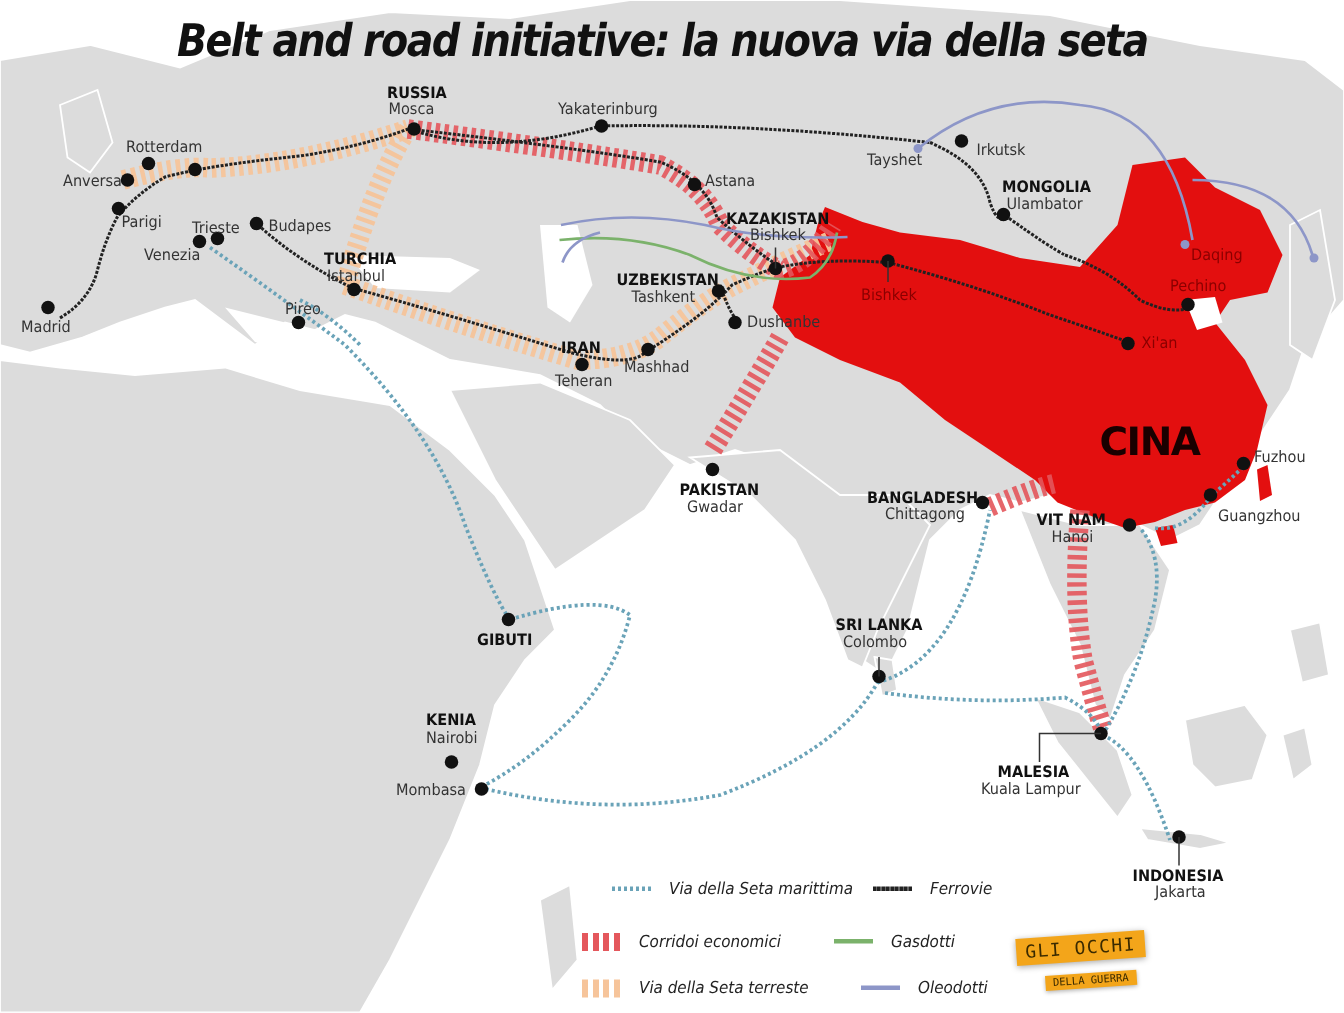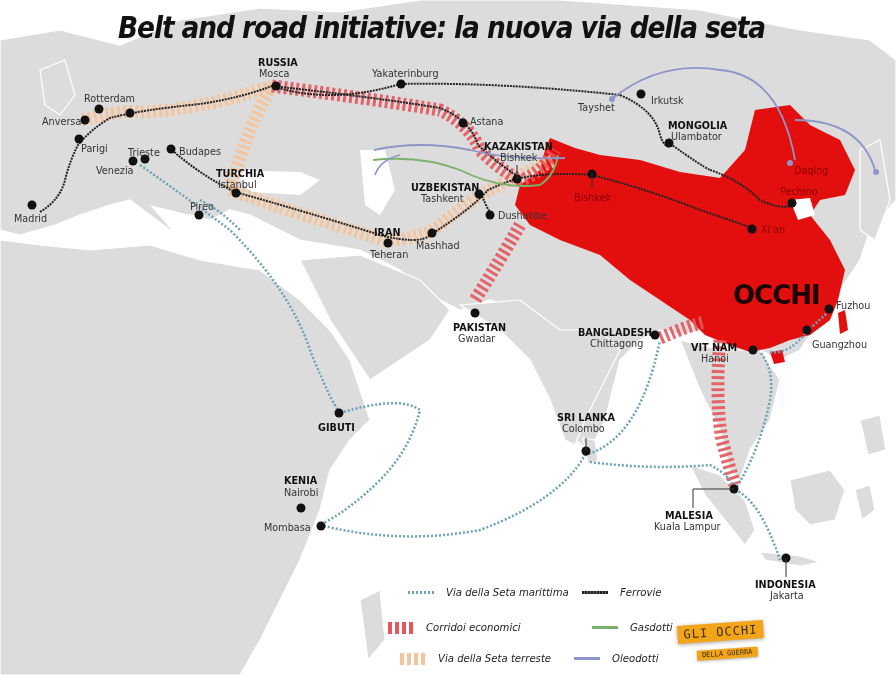--- a/index.html
+++ b/index.html
@@ -205,21 +205,21 @@
   <div class="lbl" style="left:179px;top:145px">Budapes</div>
   <div class="lbl" style="left:190px;top:200px">Pireo</div>
   <div class="lbl country" style="left:453px;top:321px">PAKISTAN</div>
   <div class="lbl" style="left:458px;top:332px">Gwadar</div>
   <div class="lbl country" style="left:578px;top:326px">BANGLADESH</div>
   <div class="lbl" style="left:590px;top:337px">Chittagong</div>
   <div class="lbl country" style="left:691px;top:341px">VIT NAM</div>
   <div class="lbl" style="left:701px;top:352px">Hanoi</div>
   <div class="lbl" style="left:836px;top:299px">Fuzhou</div>
   <div class="lbl" style="left:812px;top:338px">Guangzhou</div>
-  <div class="cina">OCCHI</div>
+  <div class="cina">CINA</div>
   <div class="lbl country" style="left:318px;top:421px">GIBUTI</div>
   <div class="lbl country" style="left:284px;top:474px">KENIA</div>
   <div class="lbl" style="left:284px;top:486px">Nairobi</div>
   <div class="lbl" style="left:264px;top:521px">Mombasa</div>
   <div class="lbl country" style="left:557px;top:411px">SRI LANKA</div>
   <div class="lbl" style="left:562px;top:422px">Colombo</div>
   <div class="lbl country" style="left:665px;top:509px">MALESIA</div>
   <div class="lbl" style="left:654px;top:520px">Kuala Lampur</div>
   <div class="lbl country" style="left:755px;top:578px">INDONESIA</div>
   <div class="lbl" style="left:770px;top:589px">Jakarta</div>
@@ -230,25 +230,25 @@
       <span class="leg-text">Via della Seta marittima</span>
     </div>
     <div class="leg-item" style="left:582px;top:586px">
       <span class="leg-swatch sw-fer"></span>
       <span class="leg-text">Ferrovie</span>
     </div>
     <div class="leg-item" style="left:388px;top:621px">
       <span class="leg-swatch sw-cor"></span>
       <span class="leg-text">Corridoi economici</span>
     </div>
-    <div class="leg-item" style="left:592px;top:621px">
+    <div class="leg-item" style="left:556px;top:621px">
       <span class="leg-swatch sw-gas"></span>
       <span class="leg-text">Gasdotti</span>
     </div>
-    <div class="leg-item" style="left:400px;top:652px">
+    <div class="leg-item" style="left:388px;top:652px">
       <span class="leg-swatch sw-ter"></span>
       <span class="leg-text">Via della Seta terreste</span>
     </div>
     <div class="leg-item" style="left:574px;top:652px">
       <span class="leg-swatch sw-ole"></span>
       <span class="leg-text">Oleodotti</span>
     </div>
   </div>
 
   <div class="logo">

